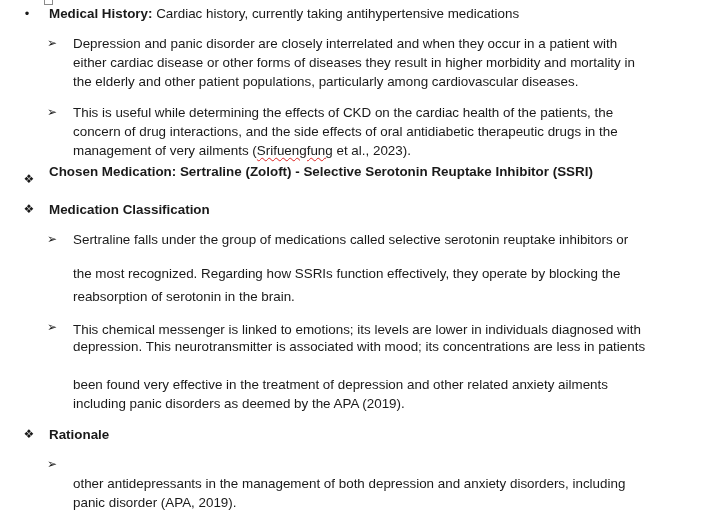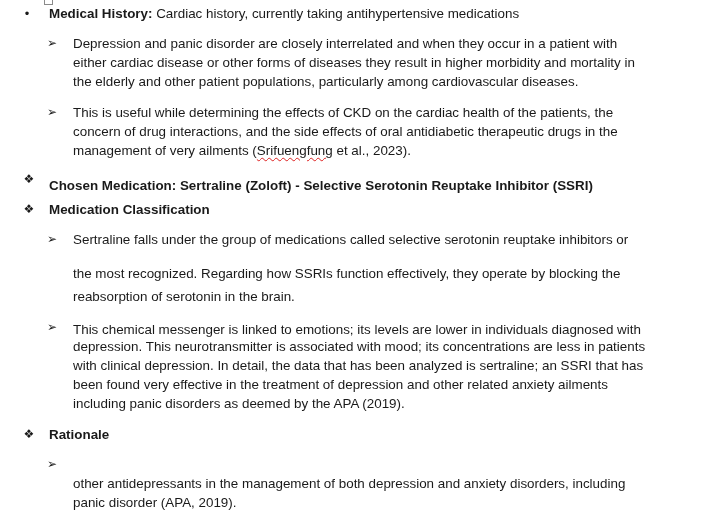--- a/index.html
+++ b/index.html
@@ -84,34 +84,33 @@
   <div class="line text-indent" style="top:72px;">the elderly and other patient populations, particularly among cardiovascular diseases.</div>
 
   <span class="bullet arrow" style="top:103px;">➢</span>
   <div class="line text-indent" style="top:103px;">This is useful while determining the effects of CKD on the cardiac health of the patients, the</div>
   <div class="line text-indent" style="top:122px;">concern of drug interactions, and the side effects of oral antidiabetic therapeutic drugs in the</div>
   <div class="line text-indent" style="top:141px;">
     <span>management of very ailments (</span><span class="squiggle">Srifuengfung</span><span> et al., 2023).</span>
   </div>
 
   <span class="bullet diamond" style="top:170px;">❖</span>
-  <div class="line head-indent bold" style="top:176px;">Chosen Medication: Sertraline (Zoloft) - Selective Serotonin Reuptake Inhibitor (SSRI)</div>
+  <div class="line head-indent bold" style="top:162px;">Chosen Medication: Sertraline (Zoloft) - Selective Serotonin Reuptake Inhibitor (SSRI)</div>
 
   <span class="bullet diamond" style="top:200px;">❖</span>
   <div class="line head-indent bold" style="top:200px;">Medication Classification</div>
 
   <span class="bullet arrow" style="top:230px;">➢</span>
   <div class="line text-indent" style="top:230px;">Sertraline falls under the group of medications called selective serotonin reuptake inhibitors or</div>
   <div class="line text-indent" style="top:264px;">the most recognized. Regarding how SSRIs function effectively, they operate by blocking the</div>
   <div class="line text-indent" style="top:287px;">reabsorption of serotonin in the brain.</div>
 
   <span class="bullet arrow" style="top:318px;">➢</span>
   <div class="line text-indent" style="top:320px;">This chemical messenger is linked to emotions; its levels are lower in individuals diagnosed with</div>
   <div class="line text-indent" style="top:337px;">depression. This neurotransmitter is associated with mood; its concentrations are less in patients</div>
-  <div class="line text-indent" style="top:356px;">with clinical depression. In detail, the data that has been analyzed is sertraline; an SSRI that has</div>
   <div class="line text-indent" style="top:375px;">been found very effective in the treatment of depression and other related anxiety ailments</div>
   <div class="line text-indent" style="top:394px;">including panic disorders as deemed by the APA (2019).</div>
 
   <span class="bullet diamond" style="top:425px;">❖</span>
   <div class="line head-indent bold" style="top:425px;">Rationale</div>
 
   <span class="bullet arrow" style="top:455px;">➢</span>
   <div class="line text-indent" style="top:474px;">other antidepressants in the management of both depression and anxiety disorders, including</div>
   <div class="line text-indent" style="top:493px;">panic disorder (APA, 2019).</div>
 

